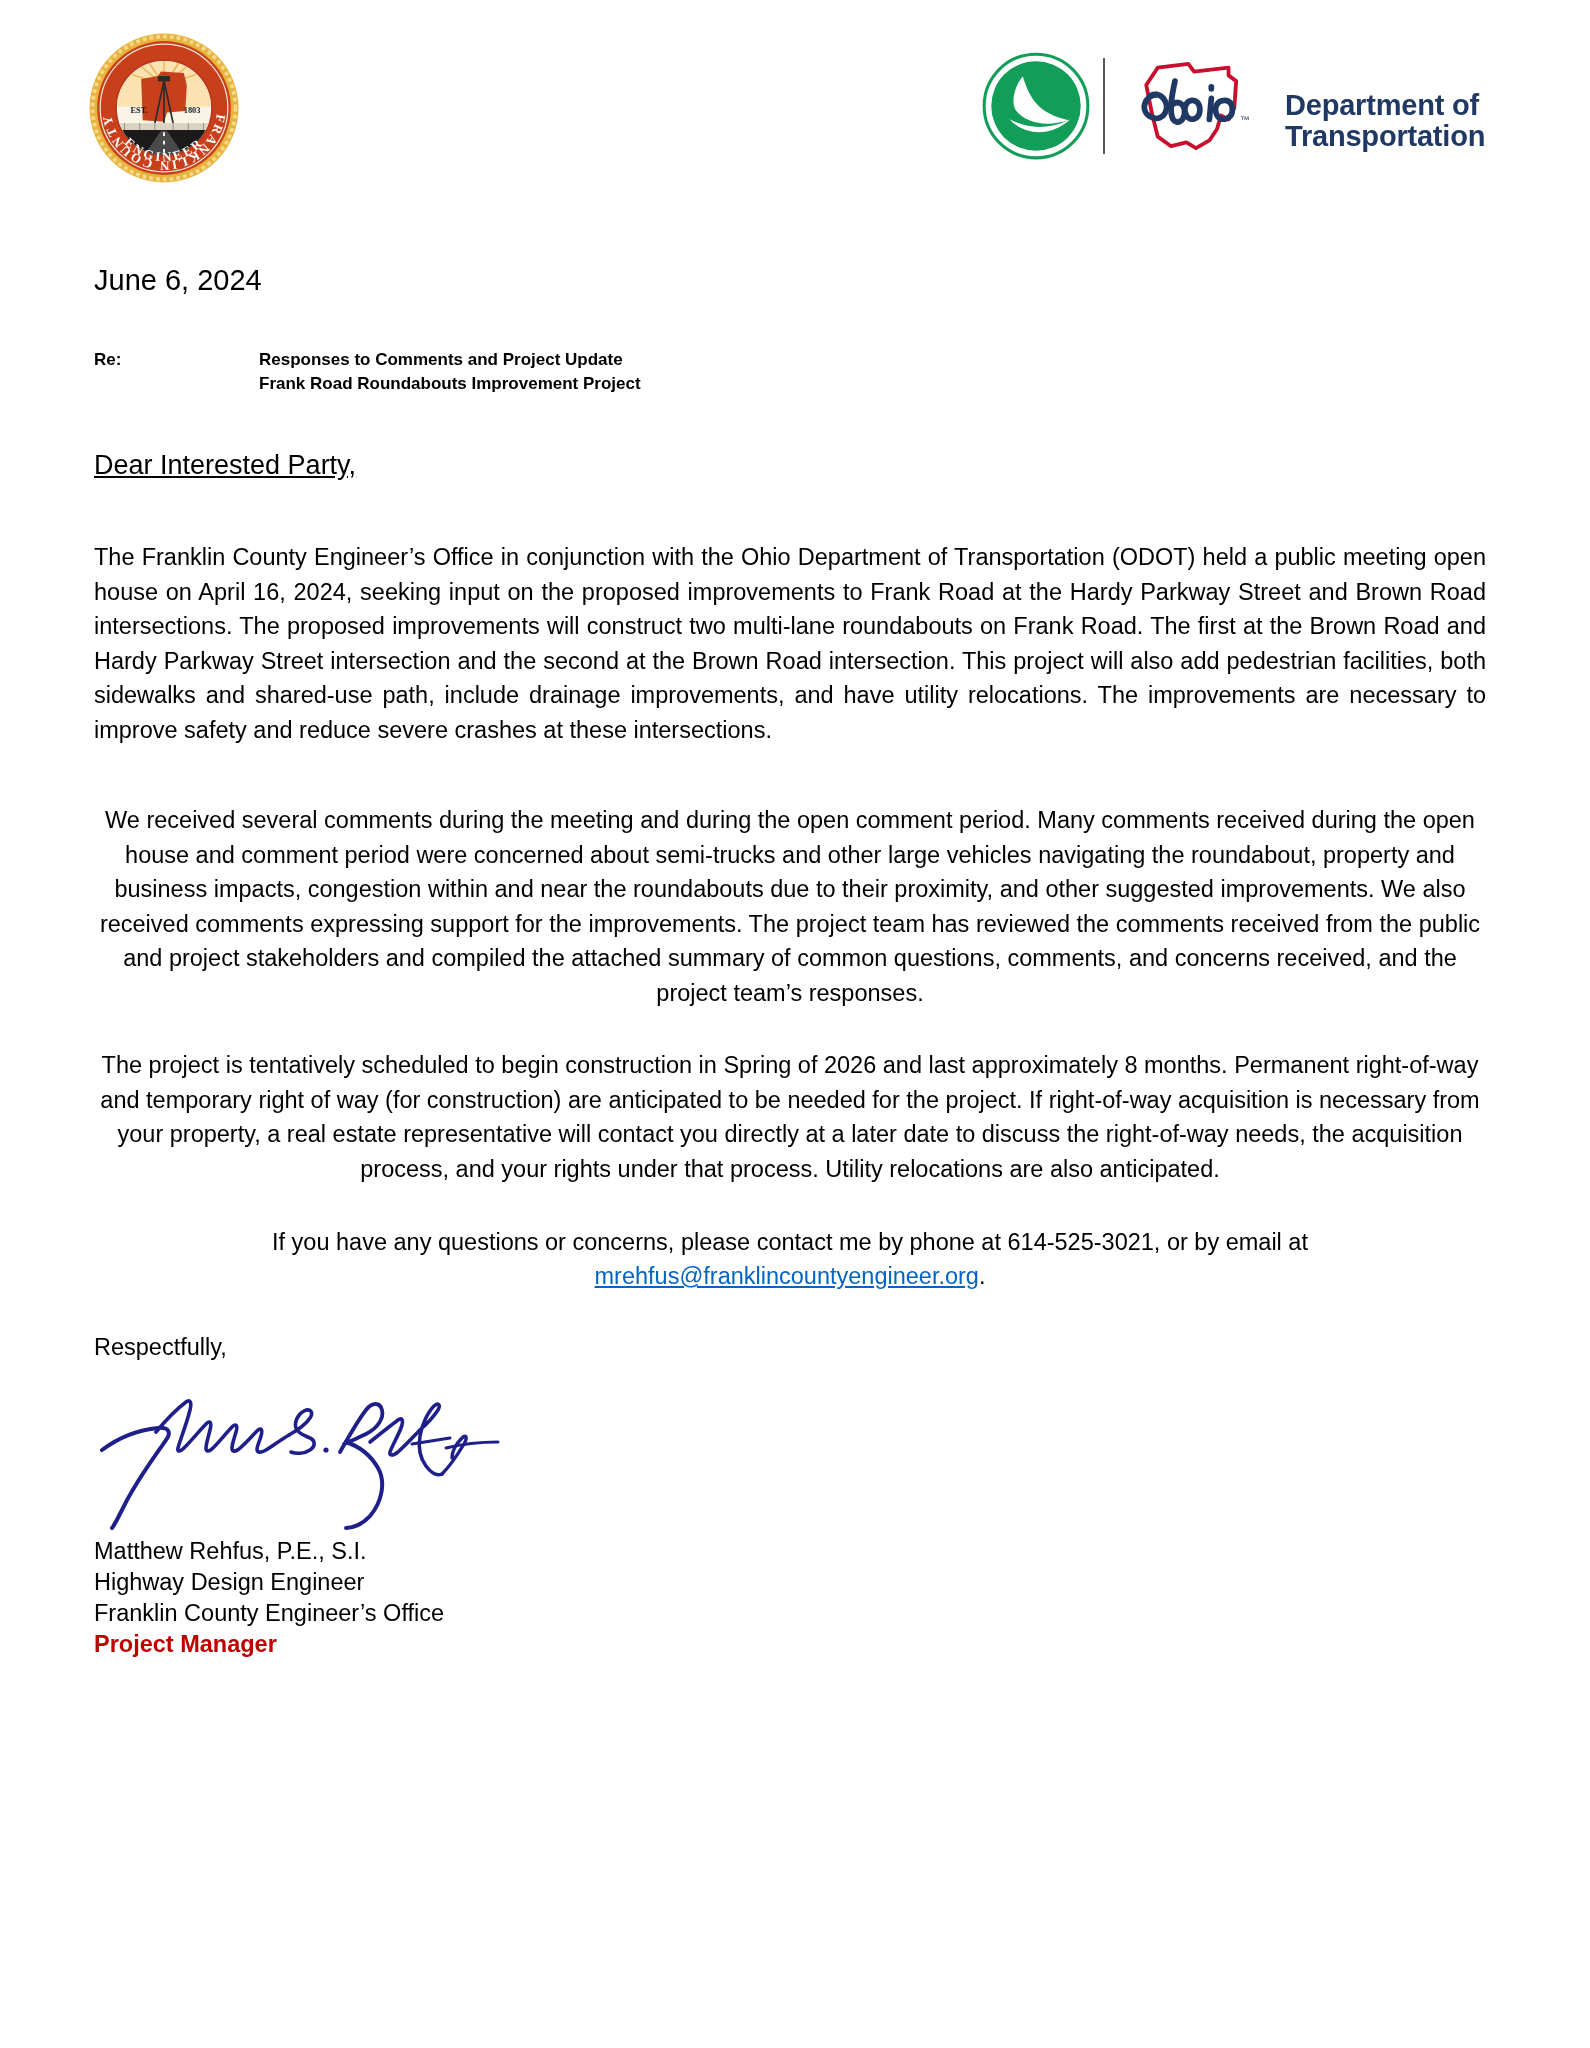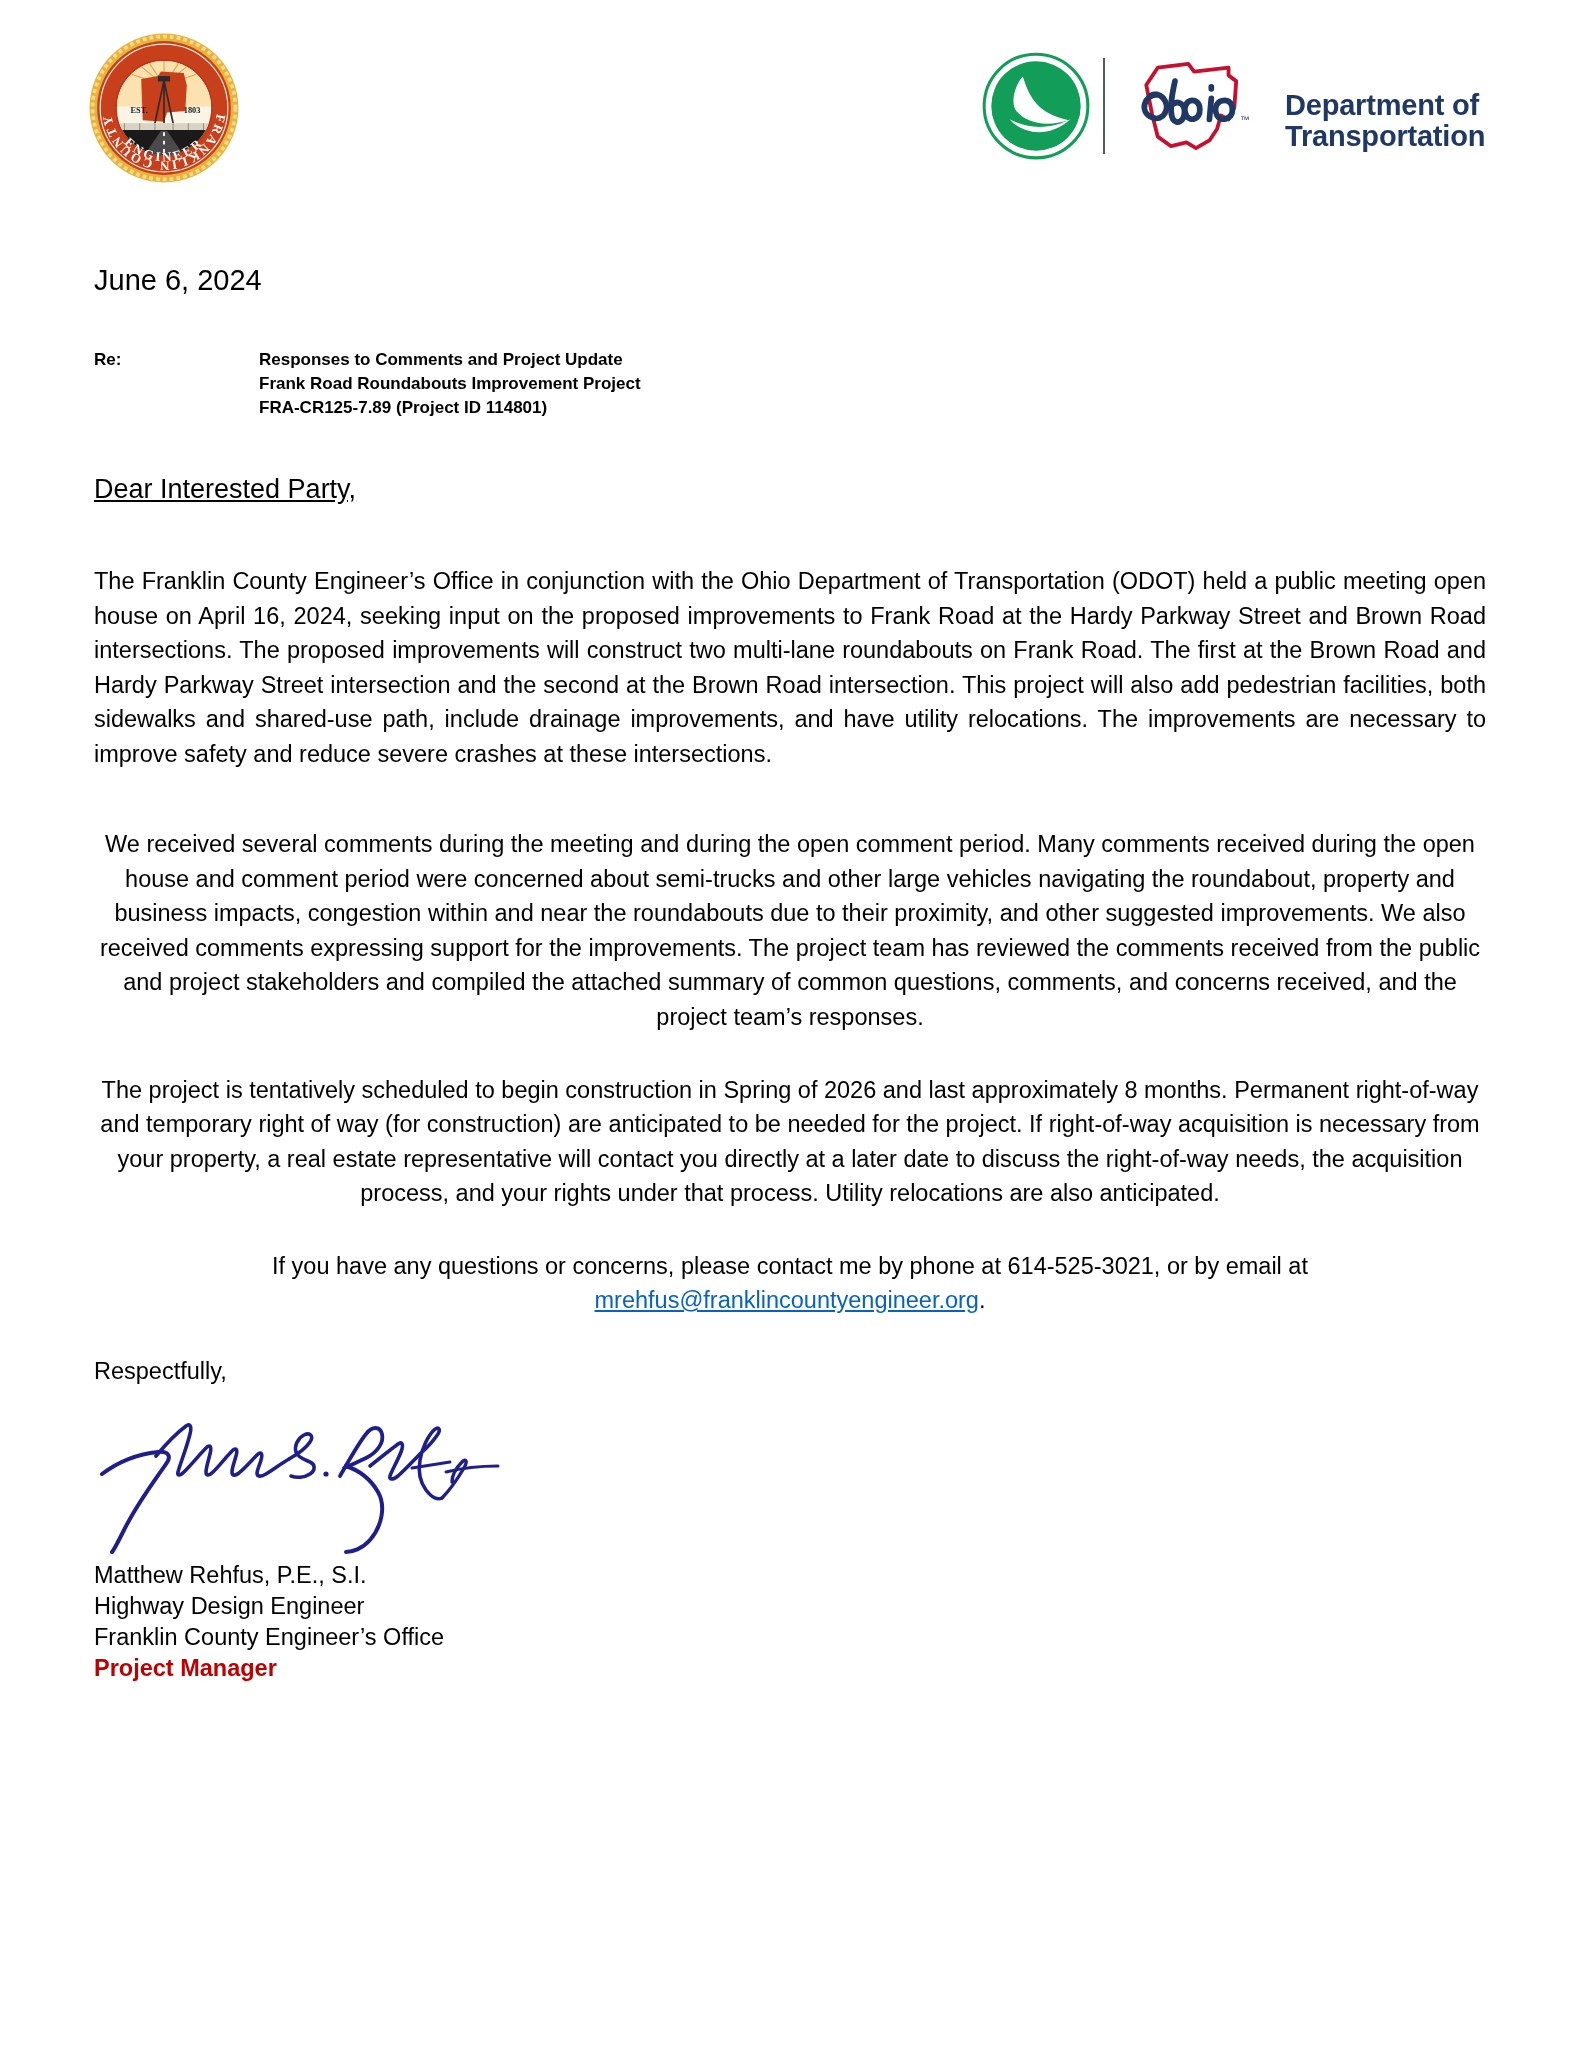--- a/index.html
+++ b/index.html
@@ -254,24 +254,20 @@
     <div class="letter-date">June 6, 2024</div>
 
     <div class="re-block">
       <div class="re-row">
         <div class="re-label">Re:</div>
         <div class="re-value">Responses to Comments and Project Update</div>
       </div>
       <div class="re-row">
         <div class="re-spacer"></div>
         <div class="re-value">Frank Road Roundabouts Improvement Project</div>
-      </div>
-      <div class="re-row">
-        <div class="re-spacer"></div>
-        <div class="re-value">FRA-CR125-7.89 (Project ID 114801)</div>
       </div>
     </div>
 
     <div class="salutation">Dear Interested Party,</div>
 
     <p class="para gap-lg">The Franklin County Engineer’s Office in conjunction with the Ohio Department of Transportation (ODOT) held a public meeting open house on April 16, 2024, seeking input on the proposed improvements to Frank Road at the Hardy Parkway Street and Brown Road intersections.  The proposed improvements will construct two multi-lane roundabouts on Frank Road. The first at the Brown Road and Hardy Parkway Street intersection and the second at the Brown Road intersection. This project will also add pedestrian facilities, both sidewalks and shared-use path, include drainage improvements, and have utility relocations. The improvements are necessary to improve safety and reduce severe crashes at these intersections.</p>
 
     <p class="para left">We received several comments during the meeting and during the open comment period. Many comments received during the open house and comment period were concerned about semi-trucks and other large vehicles navigating the roundabout, property and business impacts, congestion within and near the roundabouts due to their proximity, and other suggested improvements. We also received comments expressing support for the improvements. The project team has reviewed the comments received from the public and project stakeholders and compiled the attached summary of common questions, comments, and concerns received, and the project team’s responses.</p>
 
     <p class="para left">The project is tentatively scheduled to begin construction in Spring of 2026 and last approximately 8 months. Permanent right-of-way and temporary right of way (for construction) are anticipated to be needed for the project. If right-of-way acquisition is necessary from your property, a real estate representative will contact you directly at a later date to discuss the right-of-way needs, the acquisition process, and your rights under that process. Utility relocations are also anticipated.</p>

